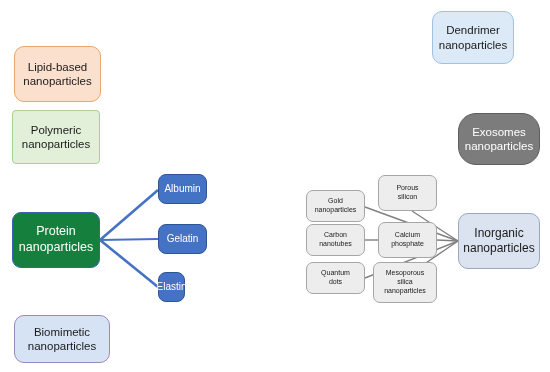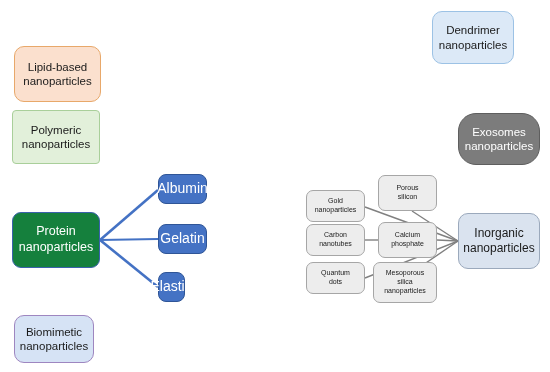--- a/index.html
+++ b/index.html
@@ -82,21 +82,21 @@
     border-color: #3A62AC;
     border-radius: 9px;
     color: #ffffff;
     font-size: 12.5px;
   }
   .n-protein-child {
     background: #4472C4;
     border-color: #2F5597;
     border-radius: 8px;
     color: #ffffff;
-    font-size: 14px;
+    font-size: 10px;
   }
   .n-inorganic {
     background: #DAE3EF;
     border-color: #9BA9BC;
     border-radius: 10px;
     color: #1a1a1a;
     font-size: 12px;
   }
   .n-inorganic-child {
     background: #EDEDED;
@@ -133,21 +133,21 @@
   <div class="node n-polymeric" style="left:12px; top:110px; width:88px; height:54px;">
     <span class="lbl">Polymeric
 nanoparticles</span>
   </div>
 
   <div class="node n-protein" style="left:12px; top:212px; width:88px; height:56px;">
     <span class="lbl">Protein
 nanoparticles</span>
   </div>
 
-  <div class="node n-biomimetic" style="left:14px; top:315px; width:80px; height:48px;">
+  <div class="node n-biomimetic" style="left:14px; top:315px; width:96px; height:48px;">
     <span class="lbl">Biomimetic
 nanoparticles</span>
   </div>
 
   <div class="node n-protein-child" style="left:158px; top:174px; width:49px; height:30px;">
     <span class="lbl">Albumin</span>
   </div>
 
   <div class="node n-protein-child" style="left:158px; top:224px; width:49px; height:30px;">
     <span class="lbl">Gelatin</span>

